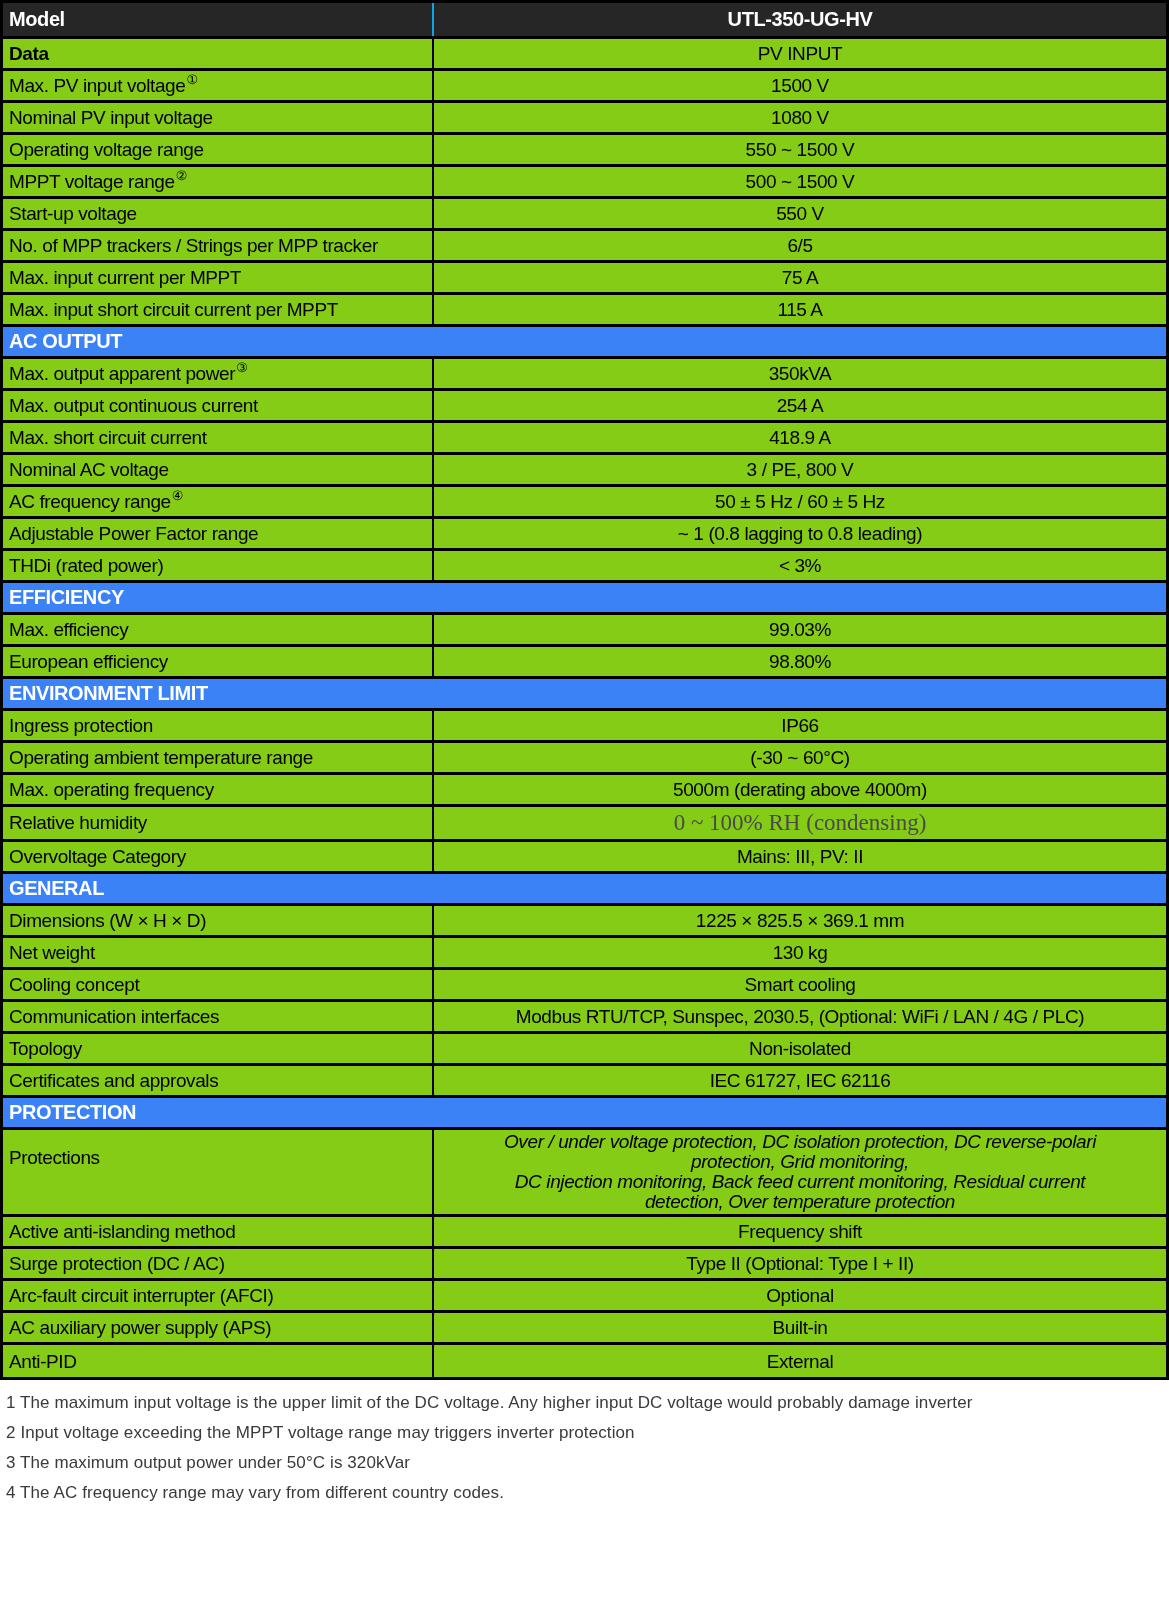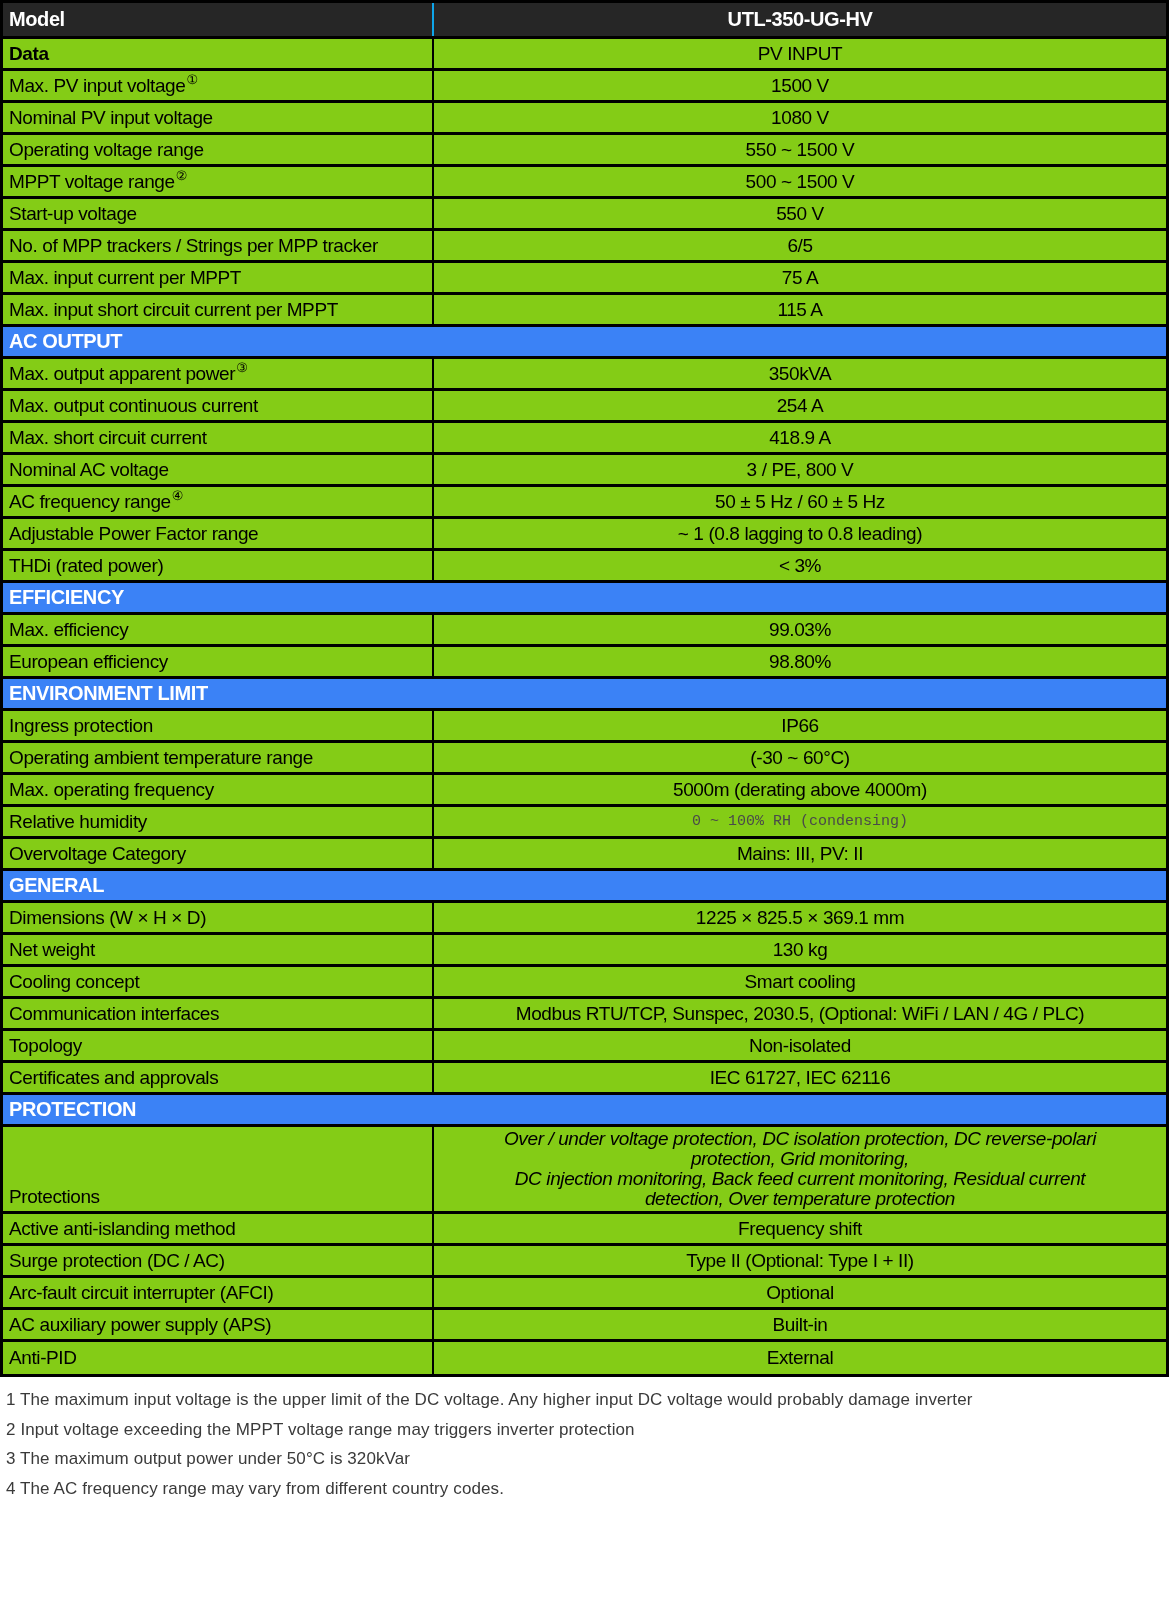--- a/index.html
+++ b/index.html
@@ -74,36 +74,36 @@
     font-size: 20px;
     font-weight: bold;
     letter-spacing: -0.4px;
     padding: 2px 6px;
   }
 
   .bold-label { font-weight: bold; }
 
   
   .row.tall .cell.label {
-    align-items: flex-end;
-    padding-top: 3px;
+    align-items: flex-start;
+    padding-top: 17px;
   }
   .row.tall .cell.value {
     white-space: pre-line;
     line-height: 20px;
     padding-top: 2px;
     padding-bottom: 2px;
     font-style: italic;
   }
 
   
   .value-alt {
-    font-family: Liberation Mono, monospace;
+    font-family: Liberation Serif, serif;
     color: #4a4a4a;
-    font-size: 15px;
+    font-size: 23px;
     letter-spacing: 0;
   }
 
   
   .footnotes {
     padding: 14px 1px 10px 6px;
   }
   .footnote {
     font-family: "Liberation Sans", sans-serif;
     font-size: 17px;

